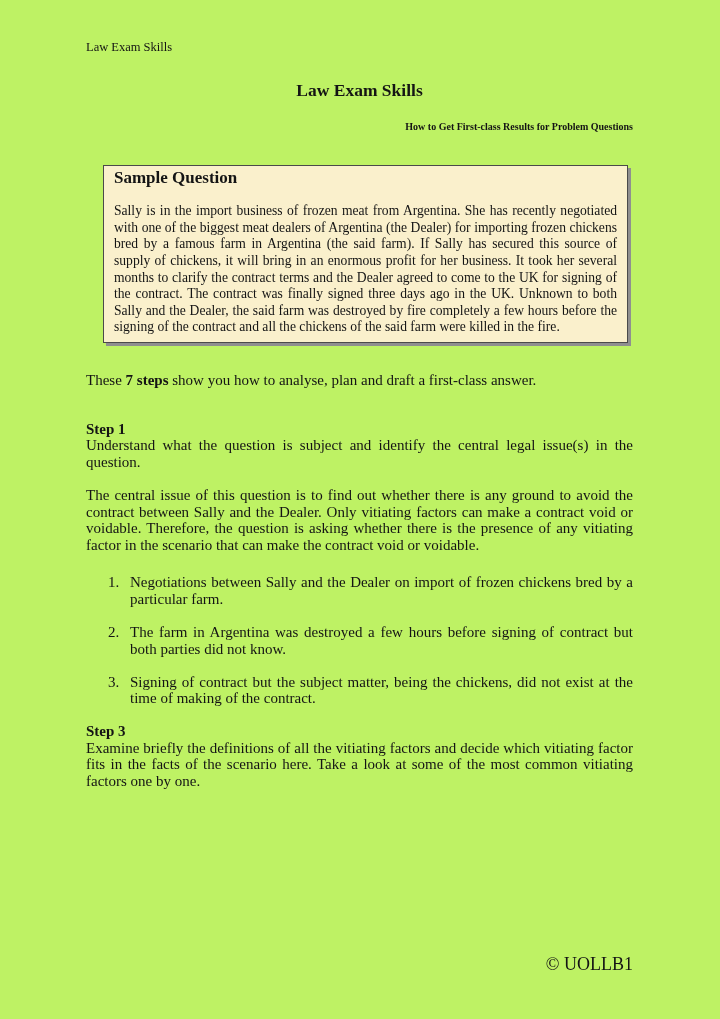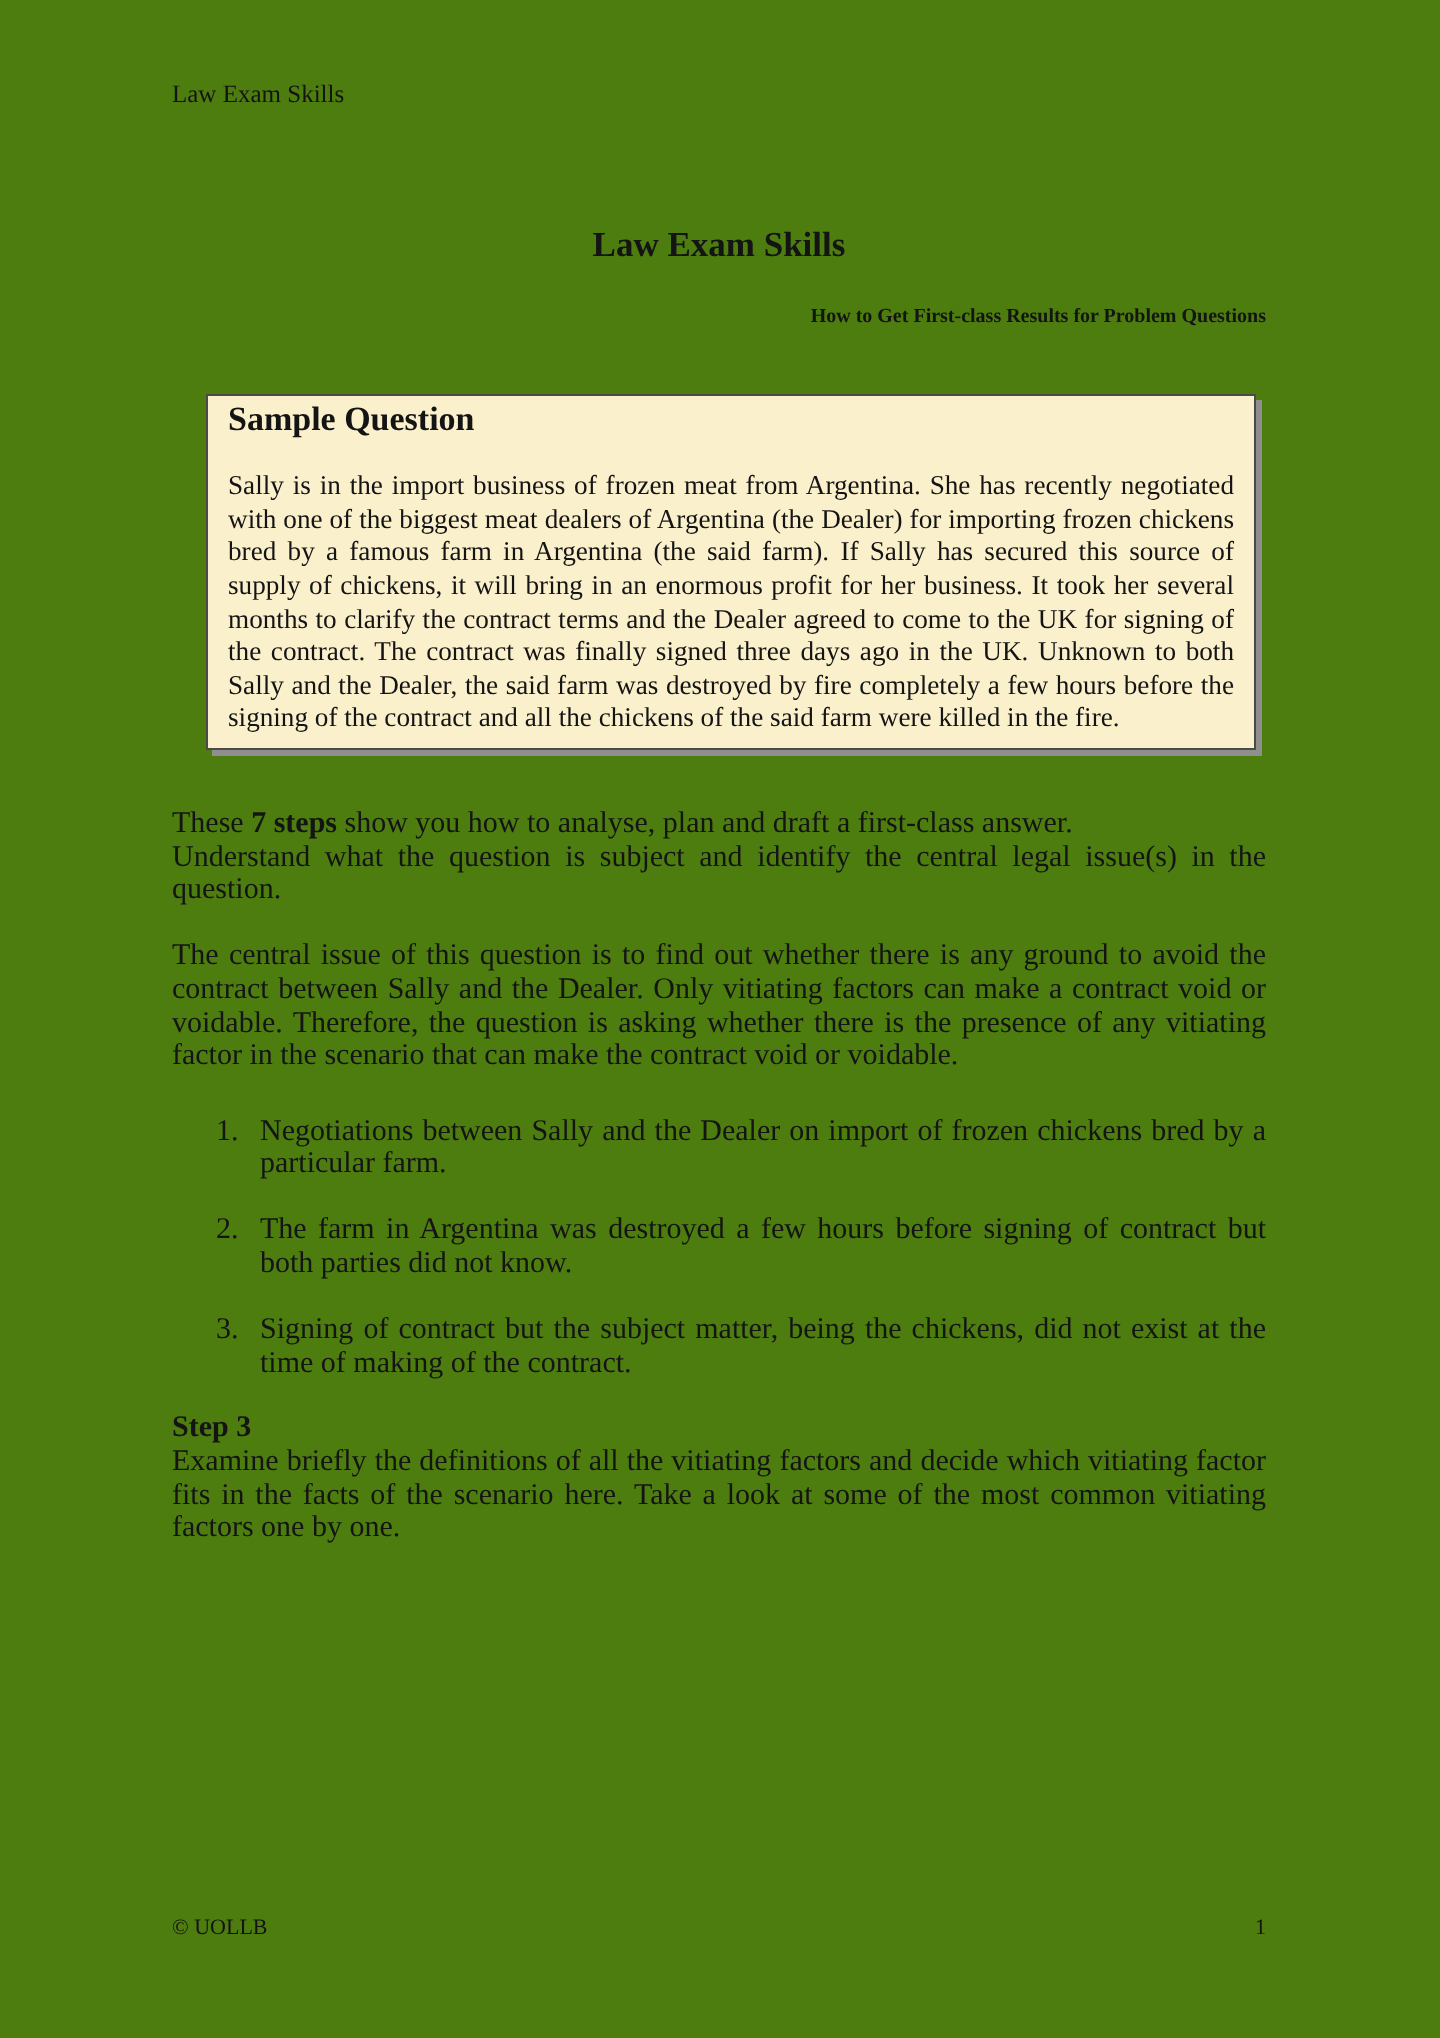--- a/index.html
+++ b/index.html
@@ -1,23 +1,23 @@
 <!DOCTYPE html>
 <html><head>
 <meta charset="utf-8">
 <style>
   html, body { margin: 0; padding: 0; background: #e8e8e8; }
   .page {
     position: relative;
     width: 720px;
     height: 1019px;
     margin: 0 auto;
-    background: #4d7c0f;
+    background: #bef264;
     box-sizing: border-box;
-    padding: 112px 87px 0 86px;
+    padding: 80px 87px 0 86px;
     font-family: "Liberation Serif", "DejaVu Serif", serif;
     color: #141414;
     overflow: hidden;
   }
   .running-header {
     position: absolute;
     top: 40px;
     left: 86px;
     font-size: 12.5px;
     line-height: 15px;
@@ -85,22 +85,22 @@
   .list-text {
     flex: 1;
     text-align: justify;
   }
   .page-footer {
     position: absolute;
     top: 956px;
     left: 86px;
     right: 87px;
     display: flex;
-    justify-content: space-between;
-    font-size: 11px;
+    justify-content: flex-end;
+    font-size: 18px;
     line-height: 16px;
   }
   b { font-weight: bold; }
 </style>
 </head>
 <body>
 
 <div class="page">
 
   <div class="running-header">Law Exam Skills</div>
@@ -109,20 +109,21 @@
 
   <h2 class="doc-subtitle">How to Get First-class Results for Problem Questions</h2>
 
   <div class="sample-box" style="background: rgb(250, 240, 204); border-color: rgb(74, 74, 74); box-shadow: rgb(143, 143, 143) 3px 3px 0px;">
     <div class="box-title">Sample Question</div>
     <p class="box-para">Sally is in the import business of frozen meat from Argentina. She has recently negotiated with one of the biggest meat dealers of Argentina (the Dealer) for importing frozen chickens bred by a famous farm in Argentina (the said farm). If Sally has secured this source of supply of chickens, it will bring in an enormous profit for her business. It took her several months to clarify the contract terms and the Dealer agreed to come to the UK for signing of the contract. The contract was finally signed three days ago in the UK. Unknown to both Sally and the Dealer, the said farm was destroyed by fire completely a few hours before the signing of the contract and all the chickens of the said farm were killed in the fire.</p>
   </div>
 
   <p class="body-text intro"><span>These </span><b>7 steps</b><span> show you how to analyse, plan and draft a first-class answer.</span></p>
 
+  <div class="body-text step-heading">Step 1</div>
   <p class="body-text step-body">Understand what the question is subject and identify the central legal issue(s) in the question.</p>
   <p class="body-text step-para">The central issue of this question is to find out whether there is any ground to avoid the contract between Sally and the Dealer. Only vitiating factors can make a contract void or voidable. Therefore, the question is asking whether there is the presence of any vitiating factor in the scenario that can make the contract void or voidable.</p>
 
 
   <div class="body-text numbered-list">
     <div class="list-item">
       <span class="list-num">1.</span>
       <span class="list-text">Negotiations between Sally and the Dealer on import of frozen chickens bred by a particular farm.</span>
     </div>
     <div class="list-item">

